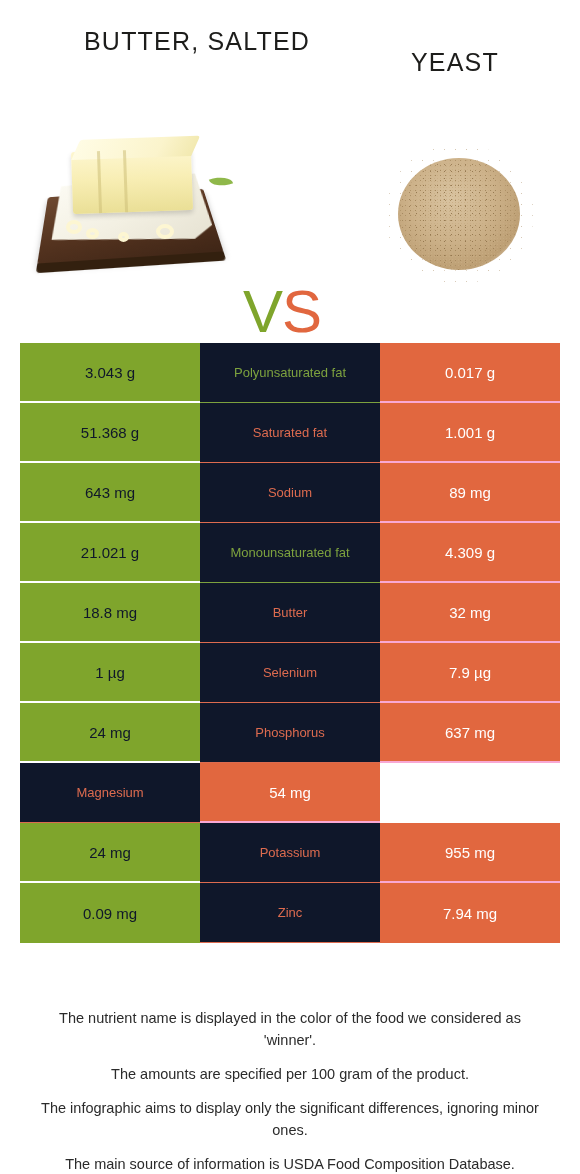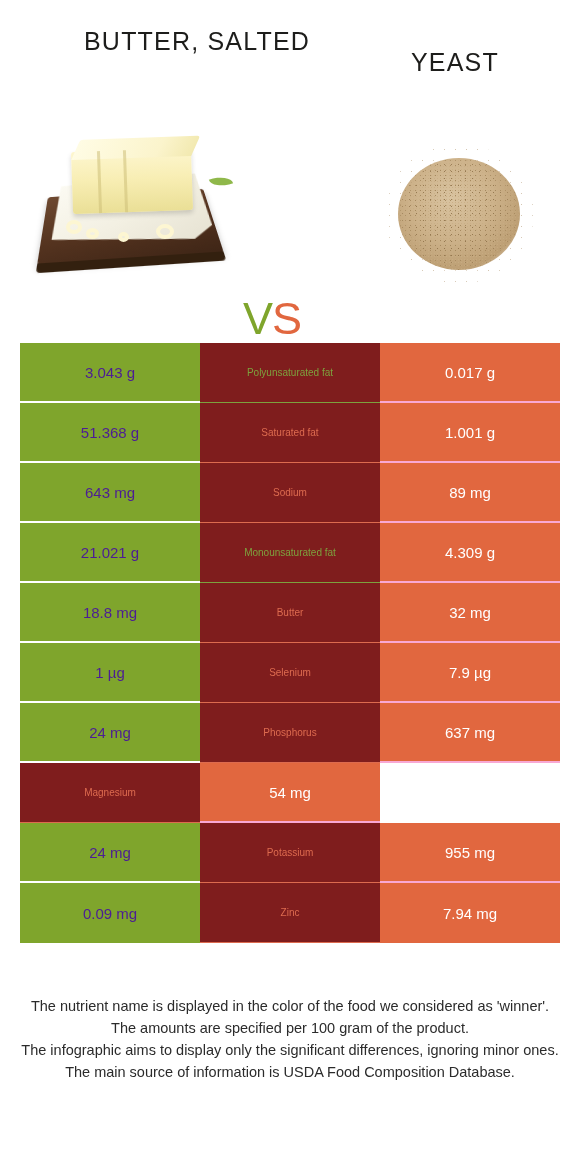--- a/index.html
+++ b/index.html
@@ -159,27 +159,26 @@
     background-image: radial-gradient(circle, #a98c63 0.6px, transparent 0.7px);
     background-size: 11px 11px;
     -webkit-mask-image: radial-gradient(circle at 50% 50%, transparent 44%, #000 62%, transparent 100%);
             mask-image: radial-gradient(circle at 50% 50%, transparent 44%, #000 62%, transparent 100%);
   }
 
   
   .vs {
     position: absolute;
     left: 243px; top: 172px;
-    font-size: 45px;
+    font-size: 60px;
     font-weight: 400;
     letter-spacing: -1px;
     line-height: 1;
     white-space: nowrap;
     z-index: 5;
-    margin-top: 14px;
   }
   .vs .v { color: #7fa52c; }
   .vs .s { color: #e1673f; }
 
   
   .table {
     position: absolute;
     left: 20px;
     top: 343px;
     width: 540px;
@@ -196,54 +195,54 @@
     height: 60px;
     display: flex;
     align-items: center;
     justify-content: center;
     font-size: 15px;
     text-align: center;
   }
 
   .cell-left {
     background: #7fa52c;
-    color: #4c1d95;
+    color: #0f172a;
     border-bottom: 2px solid #ffffff;
   }
 
   .cell-right {
     background: #e1673f;
     color: #ffffff;
     border-bottom: 2px solid #f9a8d4;
   }
 
   .cell-mid {
-    background: #7f1d1d;
-    font-size: 10px;
+    background: #0f172a;
+    font-size: 13px;
     border-bottom: 1px solid currentColor;
   }
 
   .cell-mid.win-left  { color: #7da23e; }
   .cell-mid.win-right { color: #dd6b4f; }
 
   .row:last-child .cell-left,
   .row:last-child .cell-right { border-bottom: none; }
 
   
   .footer {
     position: absolute;
     left: 20px;
     top: 995px;
     width: 540px;
     text-align: center;
     font-size: 14.5px;
     line-height: 1.52;
     color: #2b2b2b;
   }
-  .footer p { margin: 0; }
+  .footer p { margin: 12px; }
 </style>
 </head>
 <body>
 
 <div id="page">
 
   <div class="header">
     <div class="title title-left">Butter, salted</div>
     <div class="title title-right">Yeast</div>
   </div>

